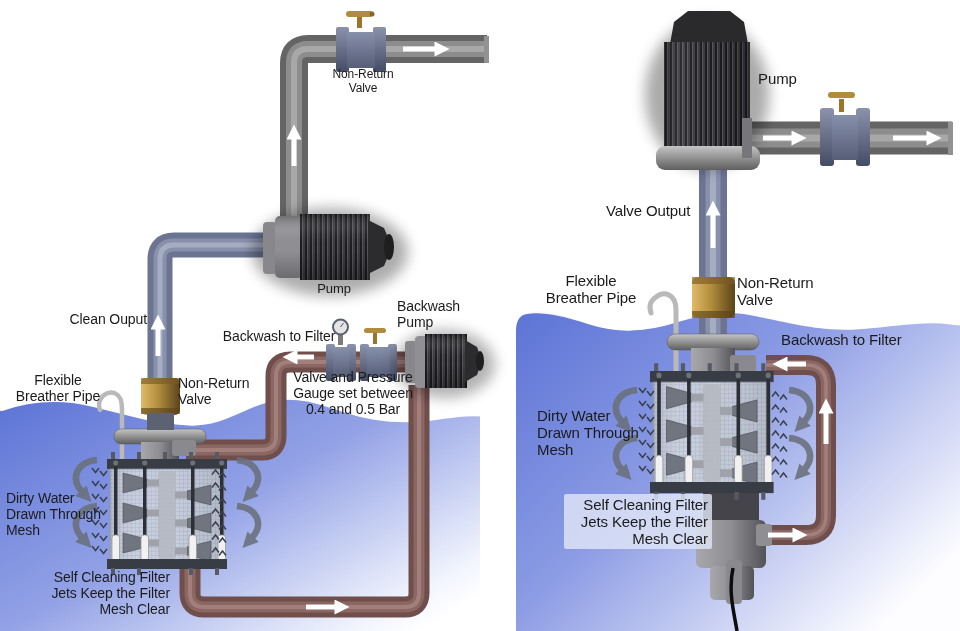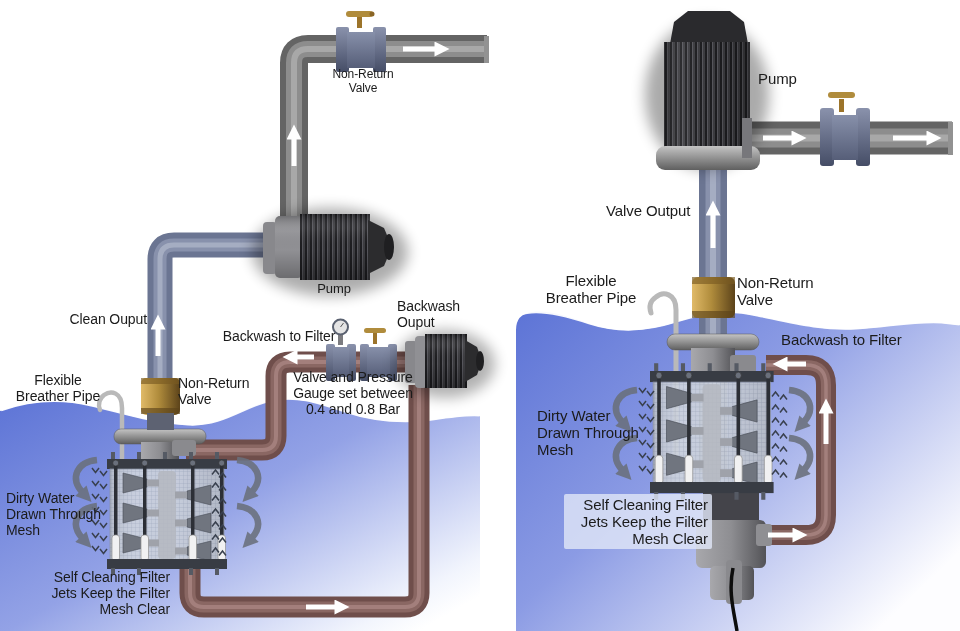--- a/index.html
+++ b/index.html
@@ -331,24 +331,24 @@
     <line class="warr" marker-end="url(#ahW)" x1="768" y1="535" x2="794" y2="535"></line>
   </g>
 </svg>
 
 <div class="lbl ctr" style="left:318px;top:68px;width:90px;font-size:12px">Non-Return
 Valve</div>
 <div class="lbl ctr" style="left:302px;top:282px;width:64px;font-size:13px">Pump</div>
 <div class="lbl rgt sz14" style="left:50px;top:312px;width:97px">Clean Ouput</div>
 <div class="lbl ctr sz14" style="left:222px;top:329px;width:114px">Backwash to Filter</div>
 <div class="lbl sz14" style="left:397px;top:299px;width:90px">Backwash
-Ouput</div>
+Pump</div>
 <div class="lbl ctr sz14" style="left:288px;top:370px;width:130px">Valve and Pressure
 Gauge set between
-0.4 and 0.8 Bar</div>
+0.4 and 0.5 Bar</div>
 <div class="lbl ctr sz14" style="left:10px;top:373px;width:96px">Flexible
 Breather Pipe</div>
 <div class="lbl sz14" style="left:178px;top:376px;width:82px">Non-Return
 Valve</div>
 <div class="lbl sz14" style="left:6px;top:491px;width:104px">Dirty Water
 Drawn Through
 Mesh</div>
 <div class="lbl rgt sz14" style="left:38px;top:570px;width:132px">Self Cleaning Filter
 Jets Keep the Filter
 Mesh Clear</div>

